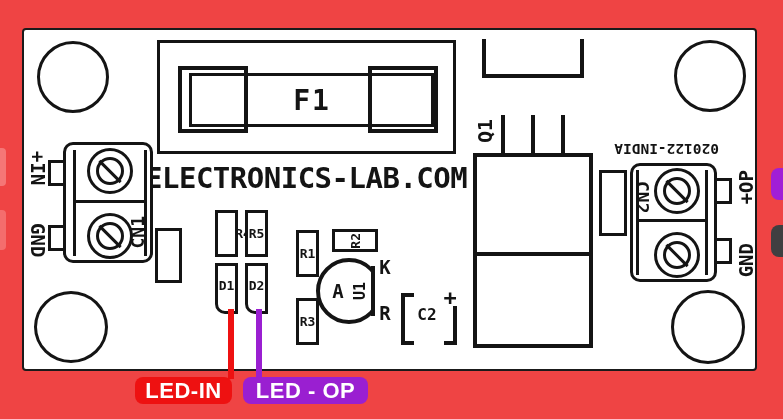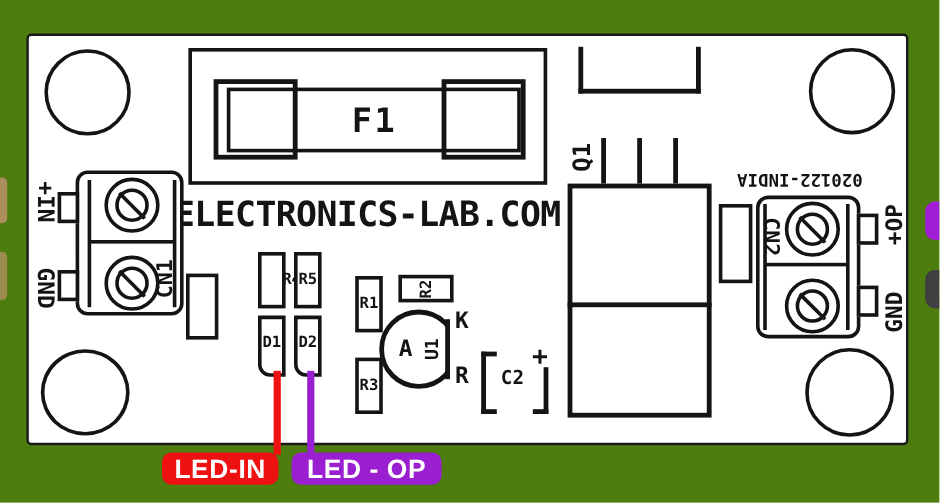--- a/index.html
+++ b/index.html
@@ -1,18 +1,18 @@
 <!DOCTYPE html>
 <html><head>
 <meta charset="utf-8">
 <style>
   * { box-sizing: border-box; margin: 0; padding: 0; }
   html,body { background:#fff; }
   #stage {
-    position: relative; width: 783px; height: 419px; background:#4d7c0f;
+    position: relative; width: 783px; height: 419px; background:#ef4444;
     font-family: "DejaVu Sans Mono", monospace; color:#141414; overflow:hidden;
   }
   .abs { position:absolute; }
   .ln  { position:absolute; background:#141414; }
   .box { position:absolute; border:3px solid #141414; background:#fff; }
   .thick { border-width:4px; }
   .circ { border-radius:50%; }
   .lbl { position:absolute; display:flex; align-items:center; justify-content:center;
          font-weight:bold; color:#141414; }
   

